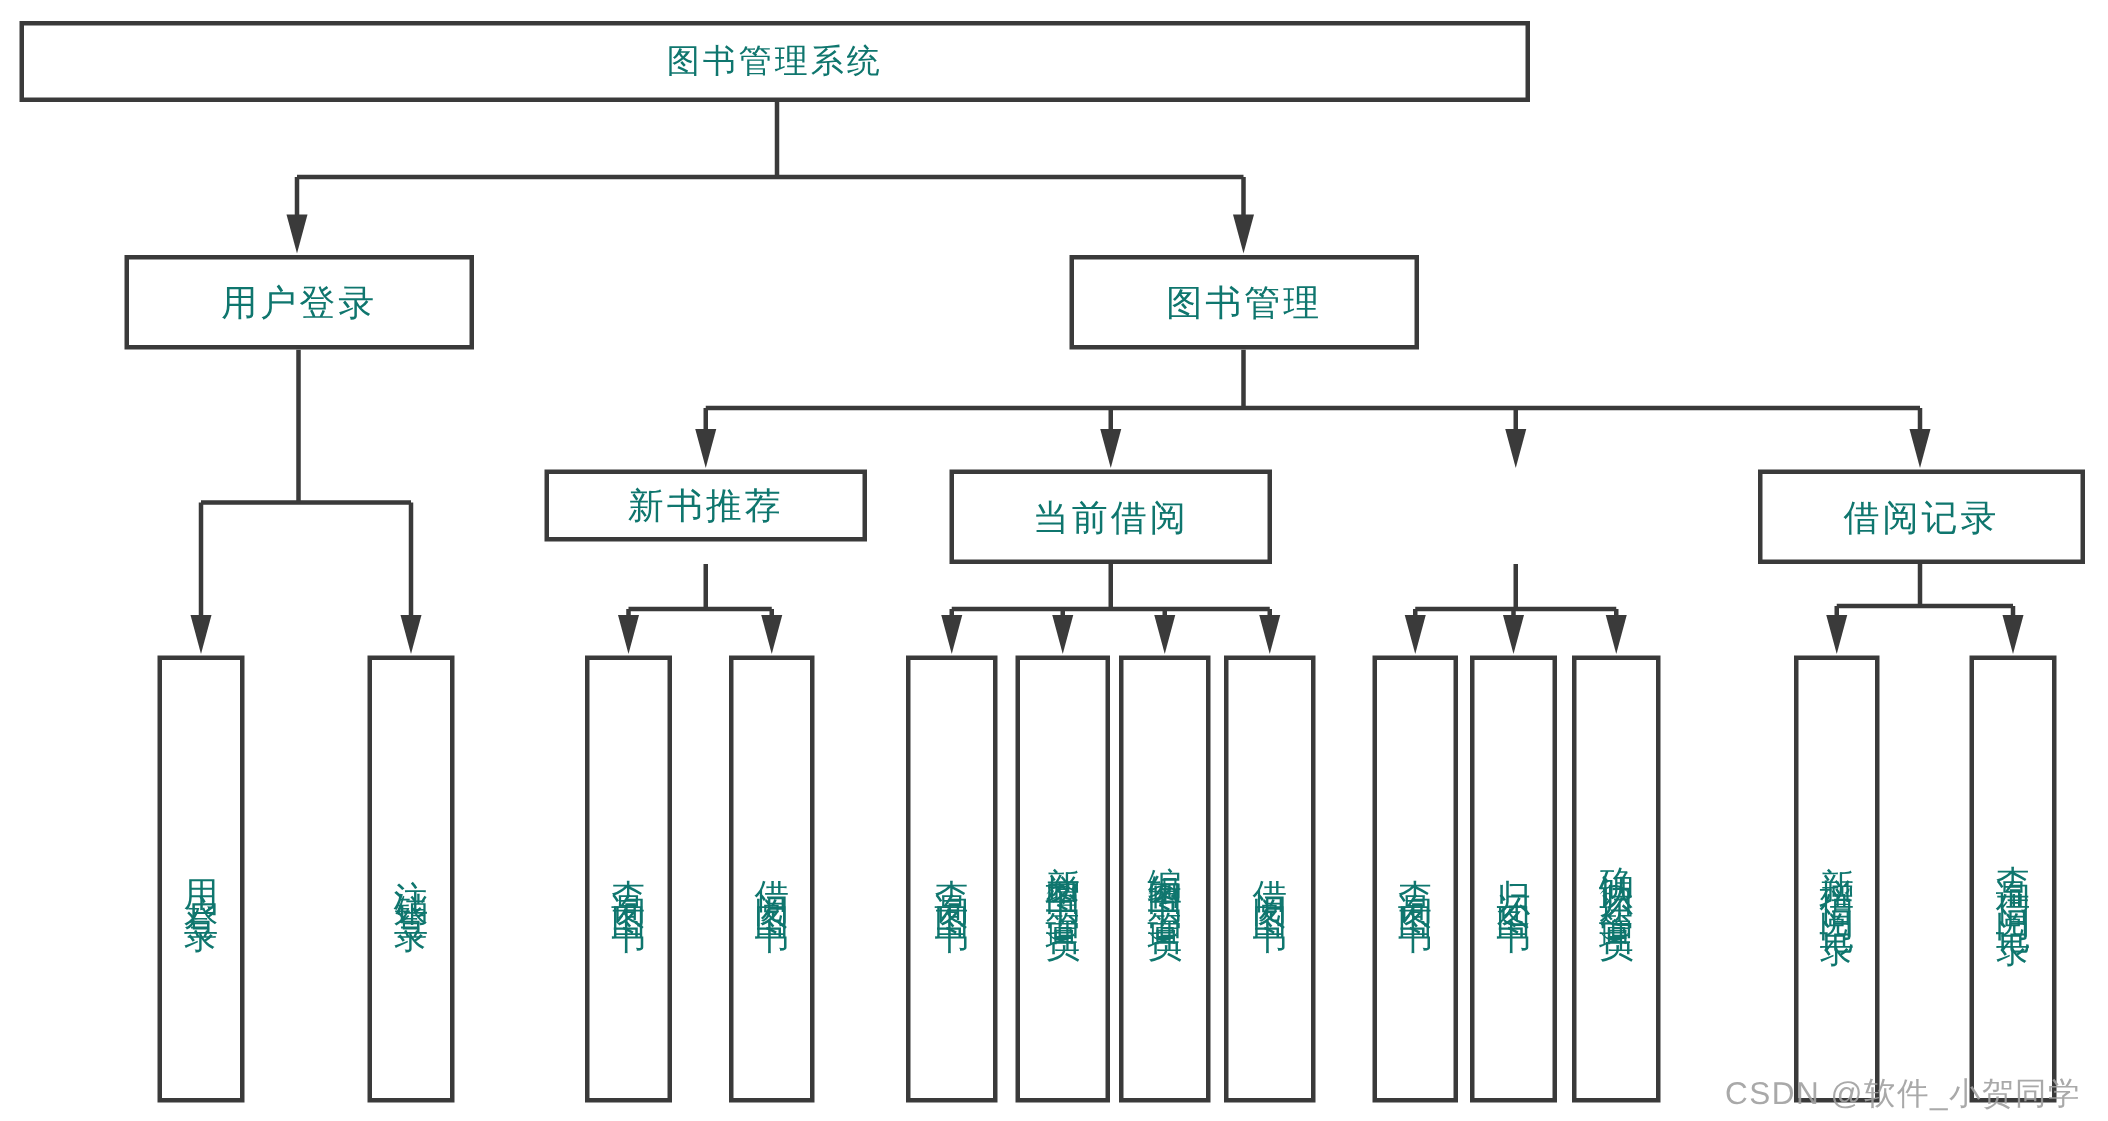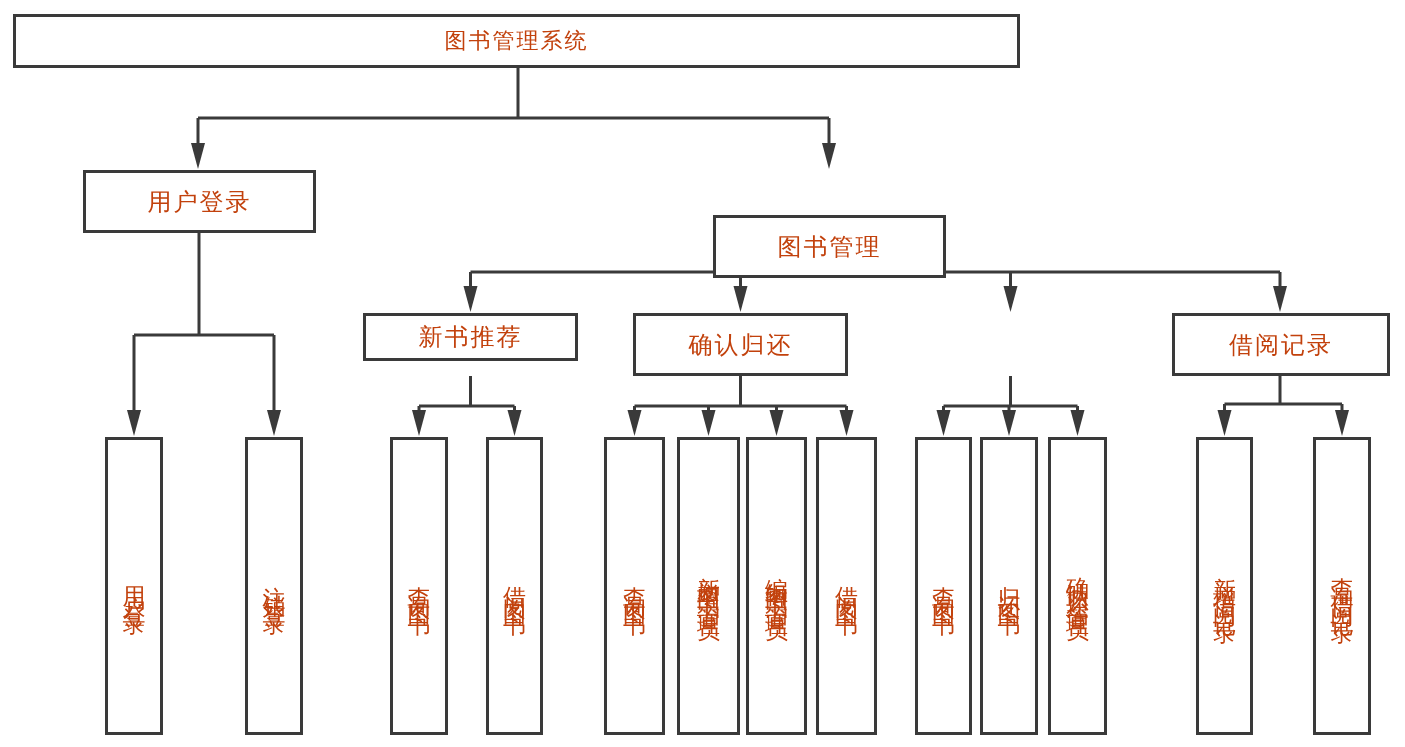--- a/index.html
+++ b/index.html
@@ -24,21 +24,21 @@
     pointer-events: none;
   }
   .node {
     position: absolute;
     box-sizing: border-box;
     border: 3px solid #3a3a3a;
     background: #ffffff;
     display: flex;
     align-items: center;
     justify-content: center;
-    color: #c2410c;
+    color: #0f766e;
   }
   .node.h {
     font-size: 24px;
     letter-spacing: 2px;
     white-space: nowrap;
   }
   .node.title {
     font-size: 22px;
     letter-spacing: 2px;
   }
@@ -108,38 +108,39 @@
       <polygon points="1002,410 1016,410 1009,436"></polygon>
       <polygon points="1070.5,410 1084.5,410 1077.5,436"></polygon>
       <polygon points="1217.5,410 1231.5,410 1224.5,436"></polygon>
       <polygon points="1335,410 1349,410 1342,436"></polygon>
     </g>
   </svg>
 
   <div class="node h title" style="left:13px; top:14px; width:1007px; height:54px;">图书管理系统</div>
 
   <div class="node h" style="left:83px; top:170px; width:233px; height:63px;">用户登录</div>
-  <div class="node h" style="left:713px; top:170px; width:233px; height:63px;margin-top:45px;">图书管理</div>
+  <div class="node h" style="left:713px; top:170px; width:233px; height:63px;">图书管理</div>
 
   <div class="node h" style="left:363px; top:313px; width:215px; height:48px;">新书推荐</div>
-  <div class="node h" style="left:633px; top:313px; width:215px; height:63px;">确认归还</div>
+  <div class="node h" style="left:633px; top:313px; width:215px; height:63px;">当前借阅</div>
   <div class="node h" style="left:1172px; top:313px; width:218px; height:63px;">借阅记录</div>
 
   <div class="node v" style="left:105px; top:437px; width:58px; height:298px;">用户登录</div>
   <div class="node v" style="left:245px; top:437px; width:58px; height:298px;">注销登录</div>
 
   <div class="node v" style="left:390px; top:437px; width:58px; height:298px;">查询图书</div>
   <div class="node v" style="left:486px; top:437px; width:57px; height:298px;">借阅图书</div>
 
   <div class="node v" style="left:604px; top:437px; width:61px; height:298px;">查询图书</div>
   <div class="node v long" style="left:677px; top:437px; width:63px; height:298px;">新增图书（管理员）</div>
   <div class="node v long" style="left:746px; top:437px; width:61px; height:298px;">编辑图书（管理员）</div>
   <div class="node v" style="left:816px; top:437px; width:61px; height:298px;">借阅图书</div>
 
   <div class="node v" style="left:915px; top:437px; width:57px; height:298px;">查询图书</div>
   <div class="node v" style="left:980px; top:437px; width:58px; height:298px;">归还图书</div>
   <div class="node v long" style="left:1048px; top:437px; width:59px; height:298px;">确认归还（管理员）</div>
 
   <div class="node v" style="left:1196px; top:437px; width:57px; height:298px;">新增借阅记录</div>
   <div class="node v" style="left:1313px; top:437px; width:58px; height:298px;">查询借阅记录</div>
 
+  <div class="watermark">CSDN @软件_小贺同学</div>
 
 </div>
 
 </body></html>

